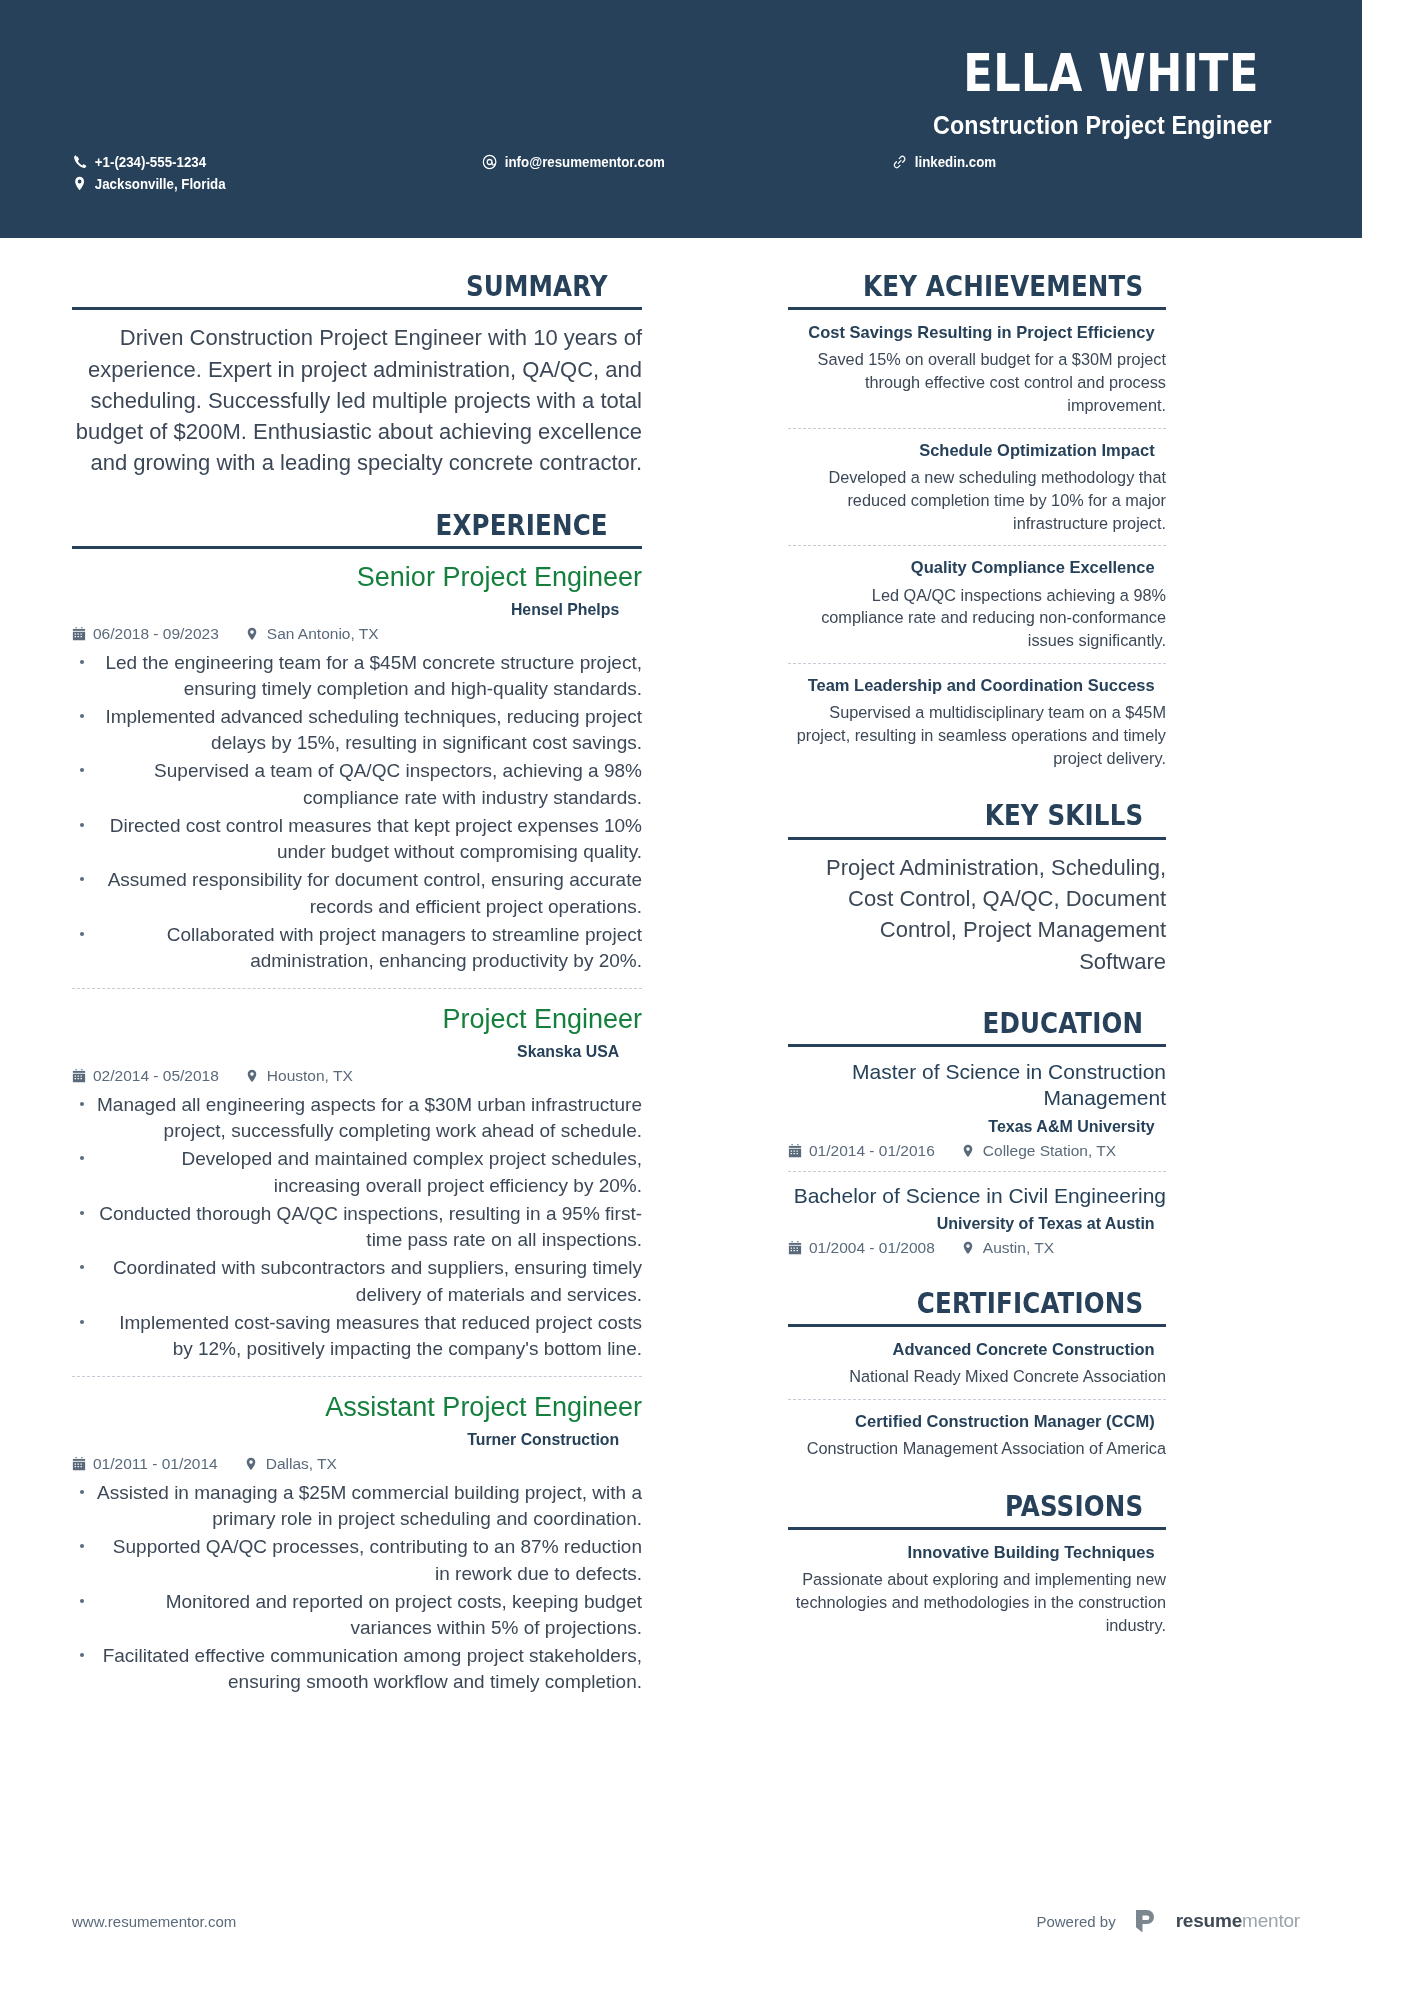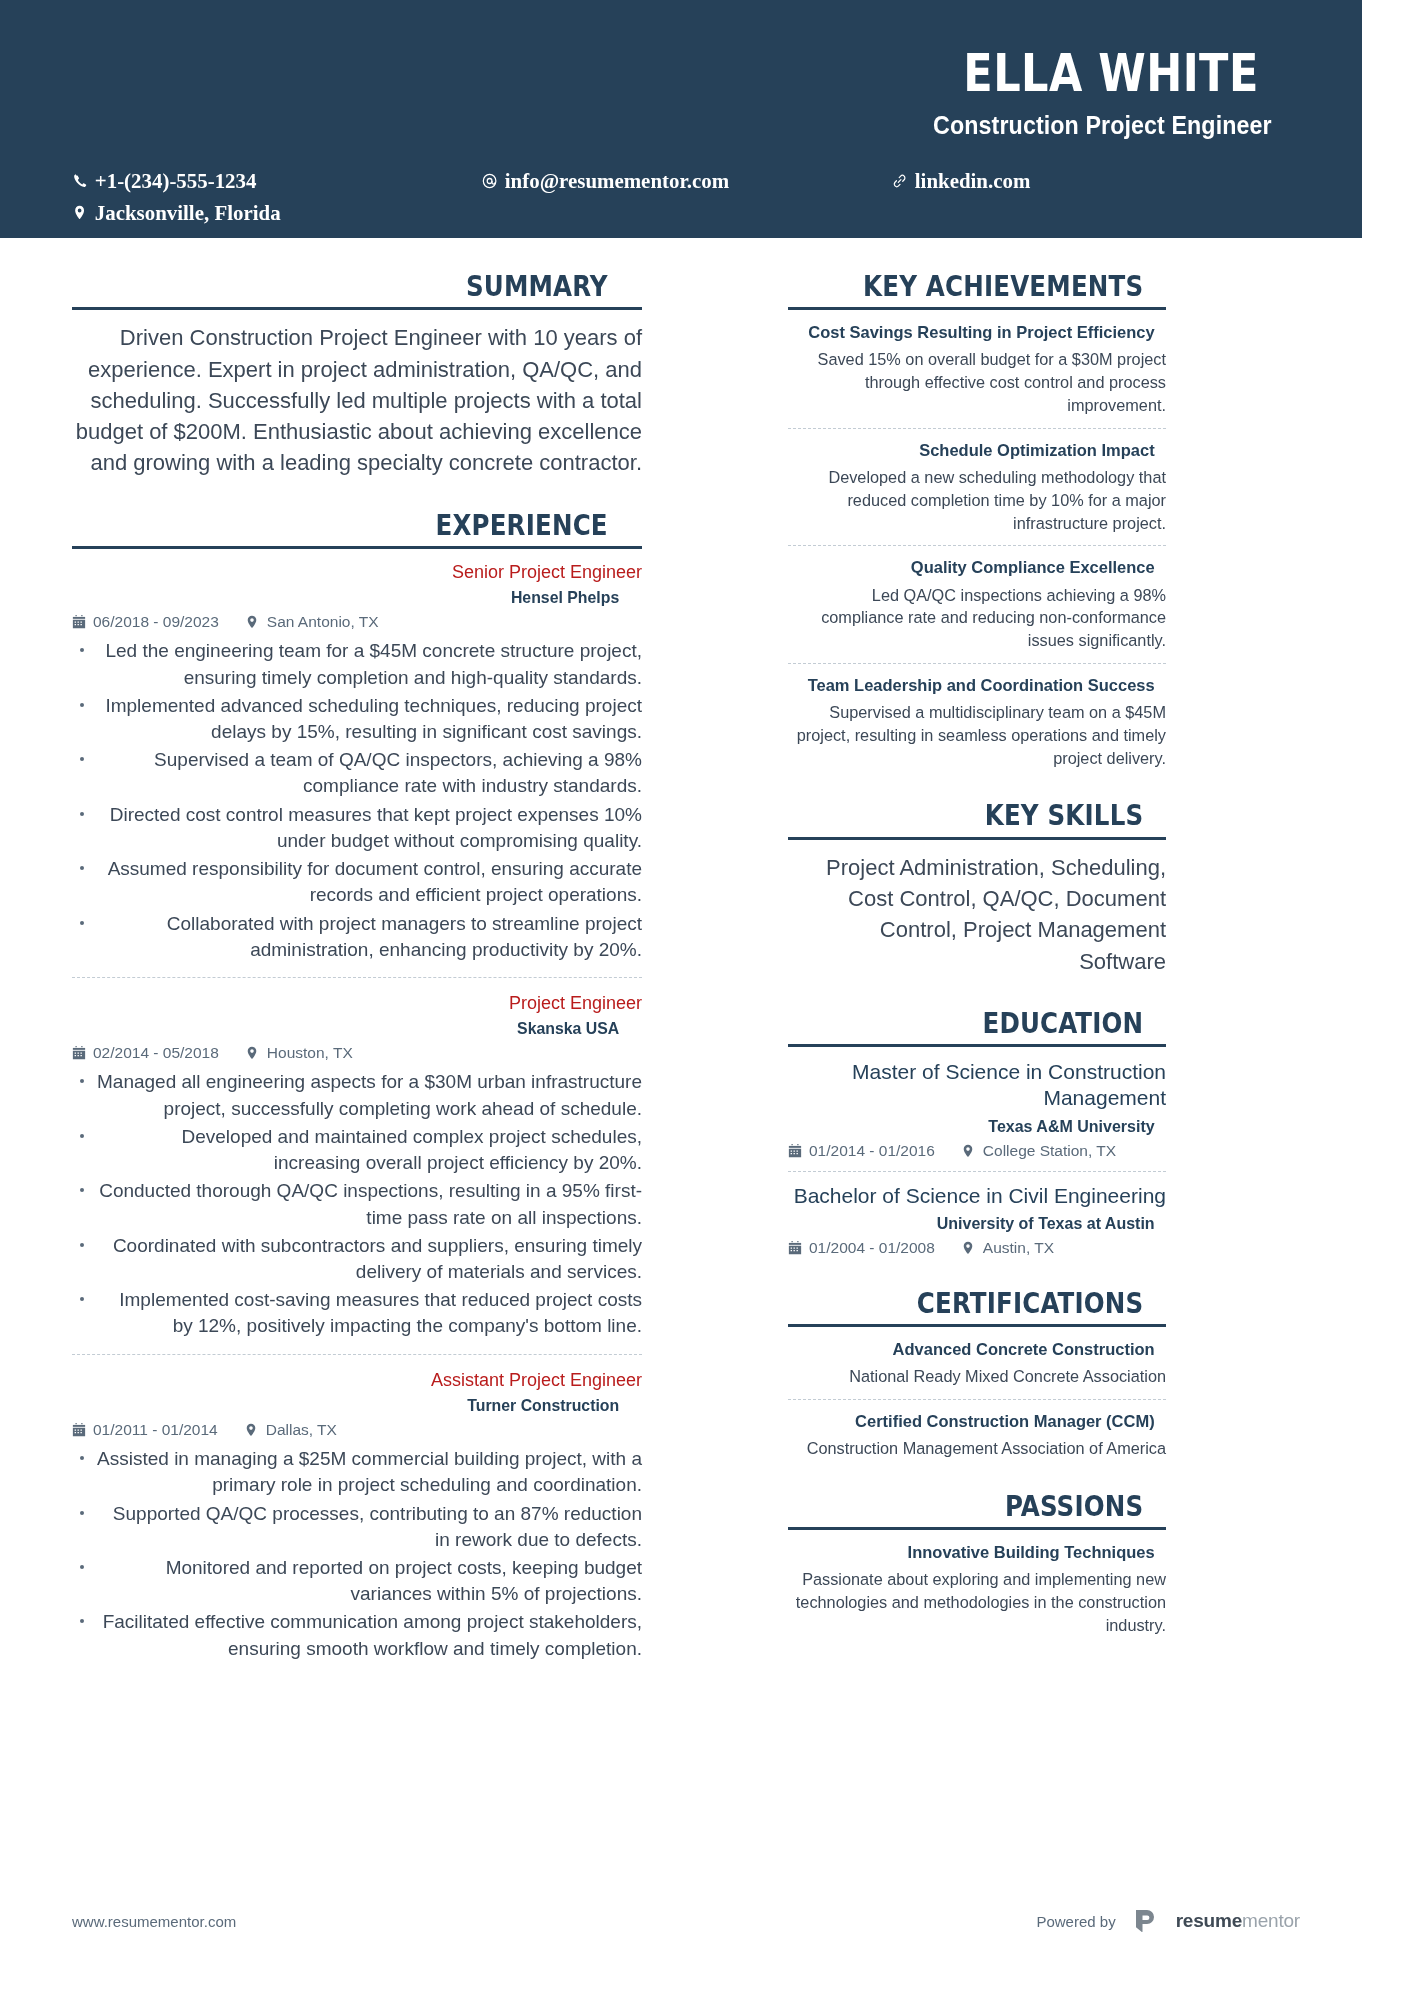--- a/index.html
+++ b/index.html
@@ -37,27 +37,26 @@
   }
   .jobtitle {
     font-size: 25px;
     font-weight: 700;
     margin-top: 10px;
     letter-spacing: 0.1px;
     transform: scaleX(0.93);
     transform-origin: left center;
   }
   .contact-grid {
-    margin-top: 28px;
+    margin-top: 14px;
     display: grid;
     grid-template-columns: 410px 410px auto;
     grid-row-gap: 6px;
-    font-size: 22px;
-    font-weight: 700;
-    font-family: Liberation Serif, serif;
+    font-size: 14px;
+    font-weight: 700;
   }
   .contact-item {
     display: flex;
     align-items: center;
     gap: 8px;
     white-space: nowrap;
     transform: scaleX(0.95);
     transform-origin: left center;
   }
   .contact-item .ic {
@@ -102,22 +101,22 @@
 
   
   .para {
     font-size: 22px;
     line-height: 1.42;
     color: #3c4857;
   }
   .entry { margin-top: 14px; }
   .entry:first-of-type { margin-top: 0; }
   .role {
-    font-size: 18px;
-    color: #b91c1c;
+    font-size: 27px;
+    color: #15803d;
     line-height: 1.25;
     font-weight: 400;
   }
   .org {
     font-size: 16.5px;
     font-weight: 700;
     color: #264159;
     margin-top: 5px;
     transform: scaleX(0.96);
     transform-origin: left center;

